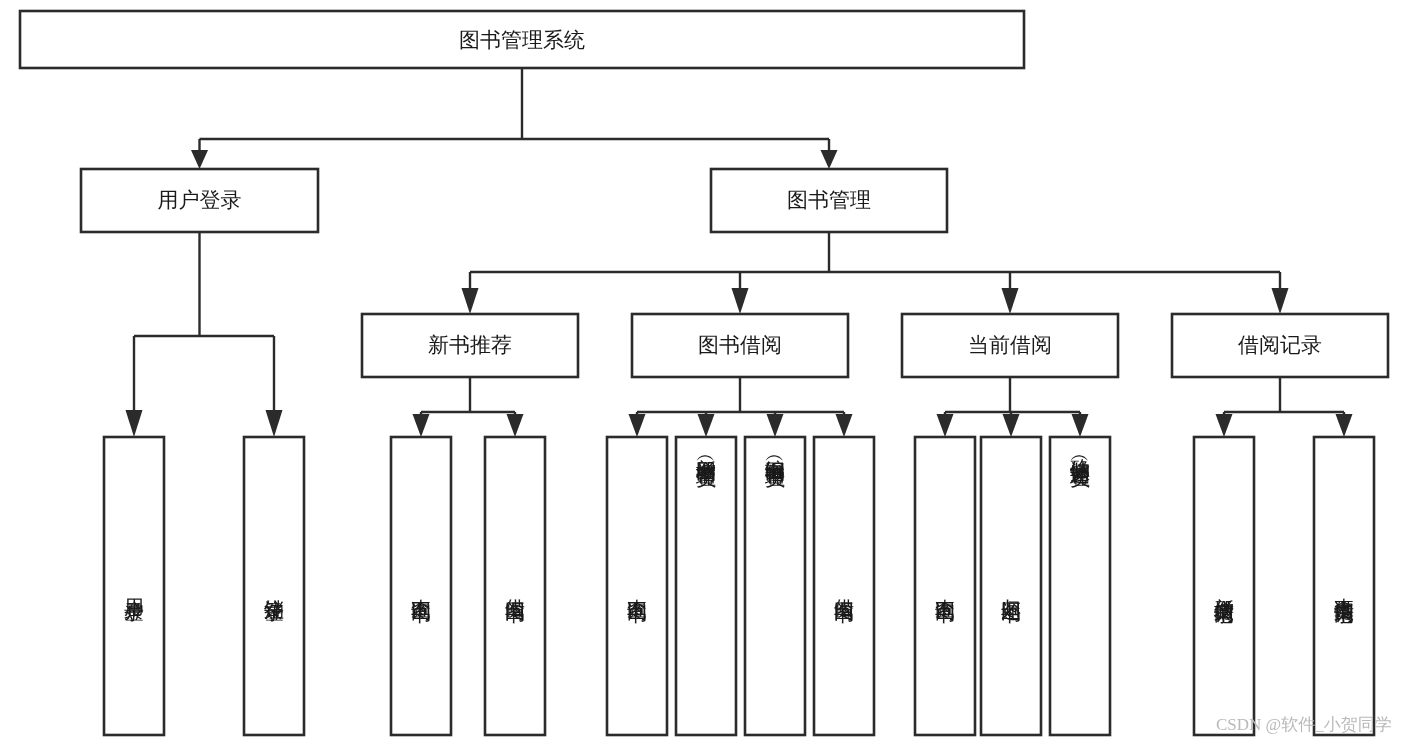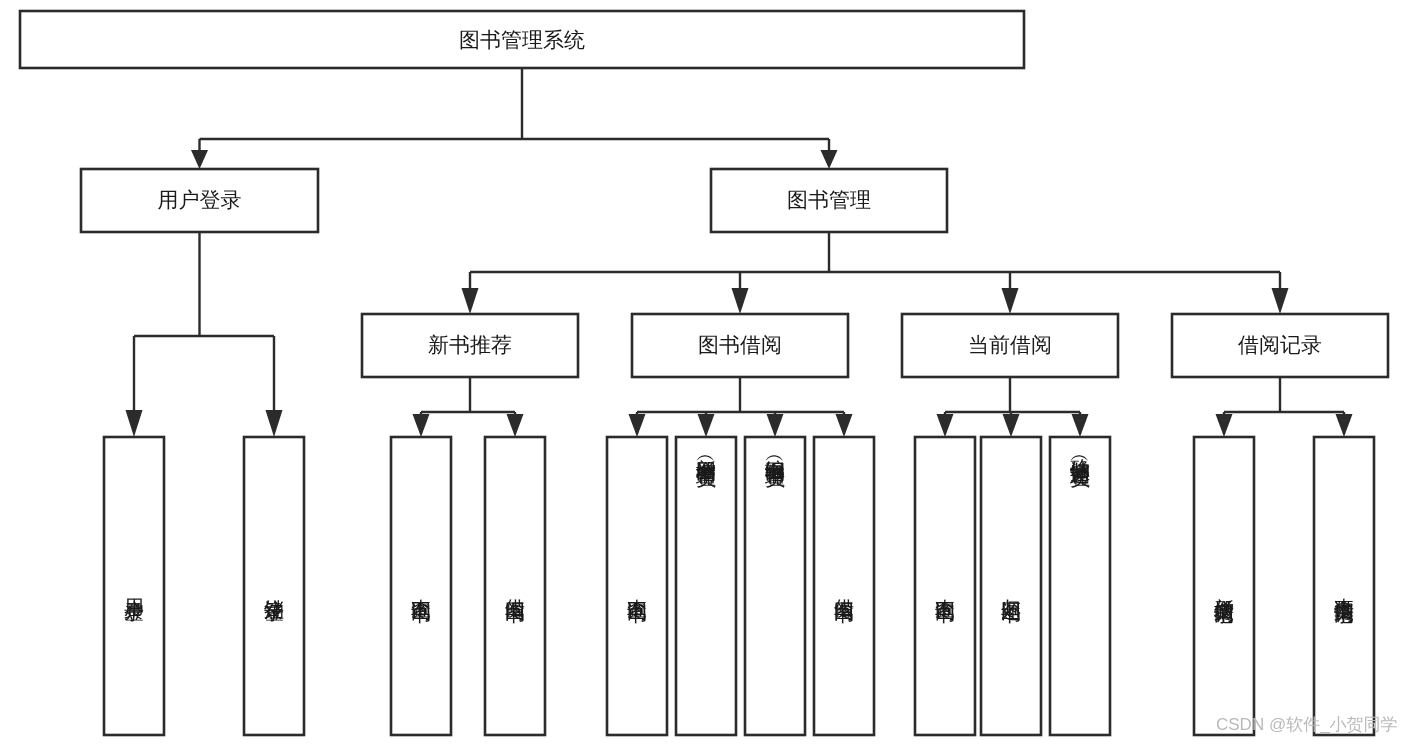--- a/index.html
+++ b/index.html
@@ -66,21 +66,21 @@
     line-height: 1.06;
     color: #1a1a1a;
     letter-spacing: 1.5px;
     white-space: nowrap;
     text-align: center;
   }
   .watermark {
     position: absolute;
     left: 1216px;
     top: 713px;
-    font-family: Liberation Sans, sans-serif;
+    font-family: Liberation Serif, serif;
     font-size: 17px;
     color: #b9b9b9;
     white-space: nowrap;
     pointer-events: none;
   }
 </style>
 </head>
 <body>
 
 <div id="diagram-root">

